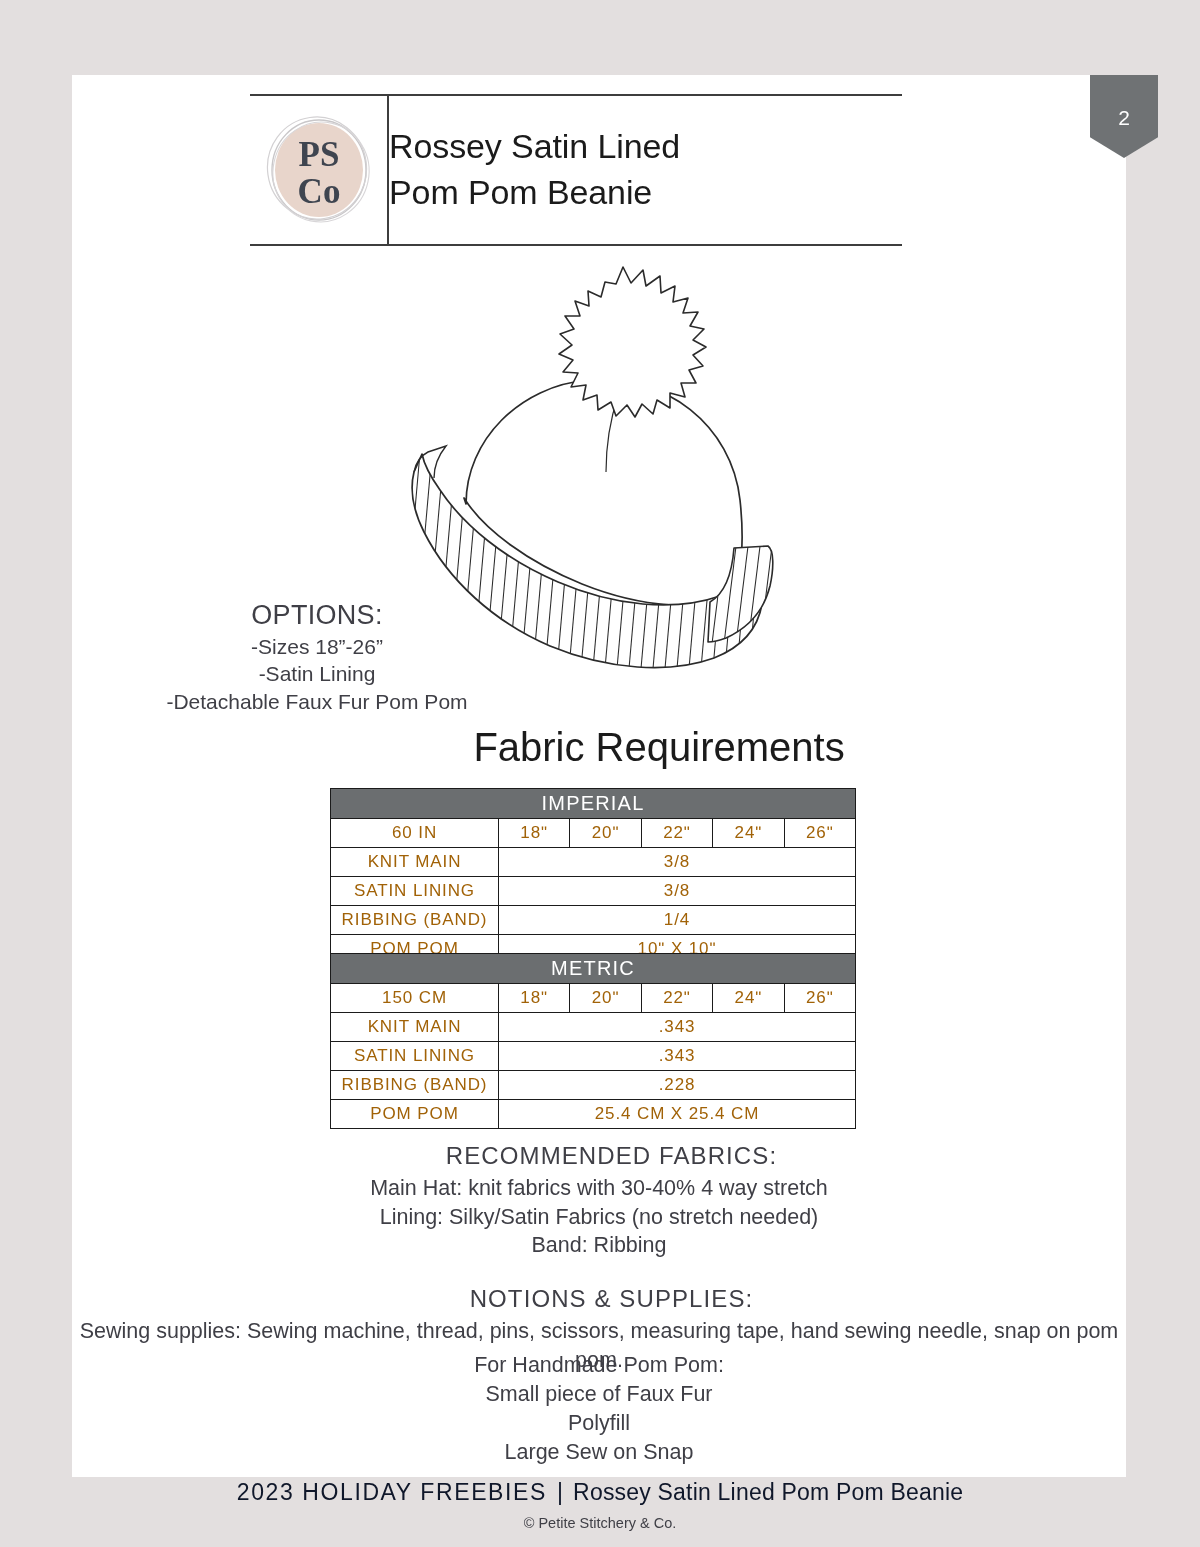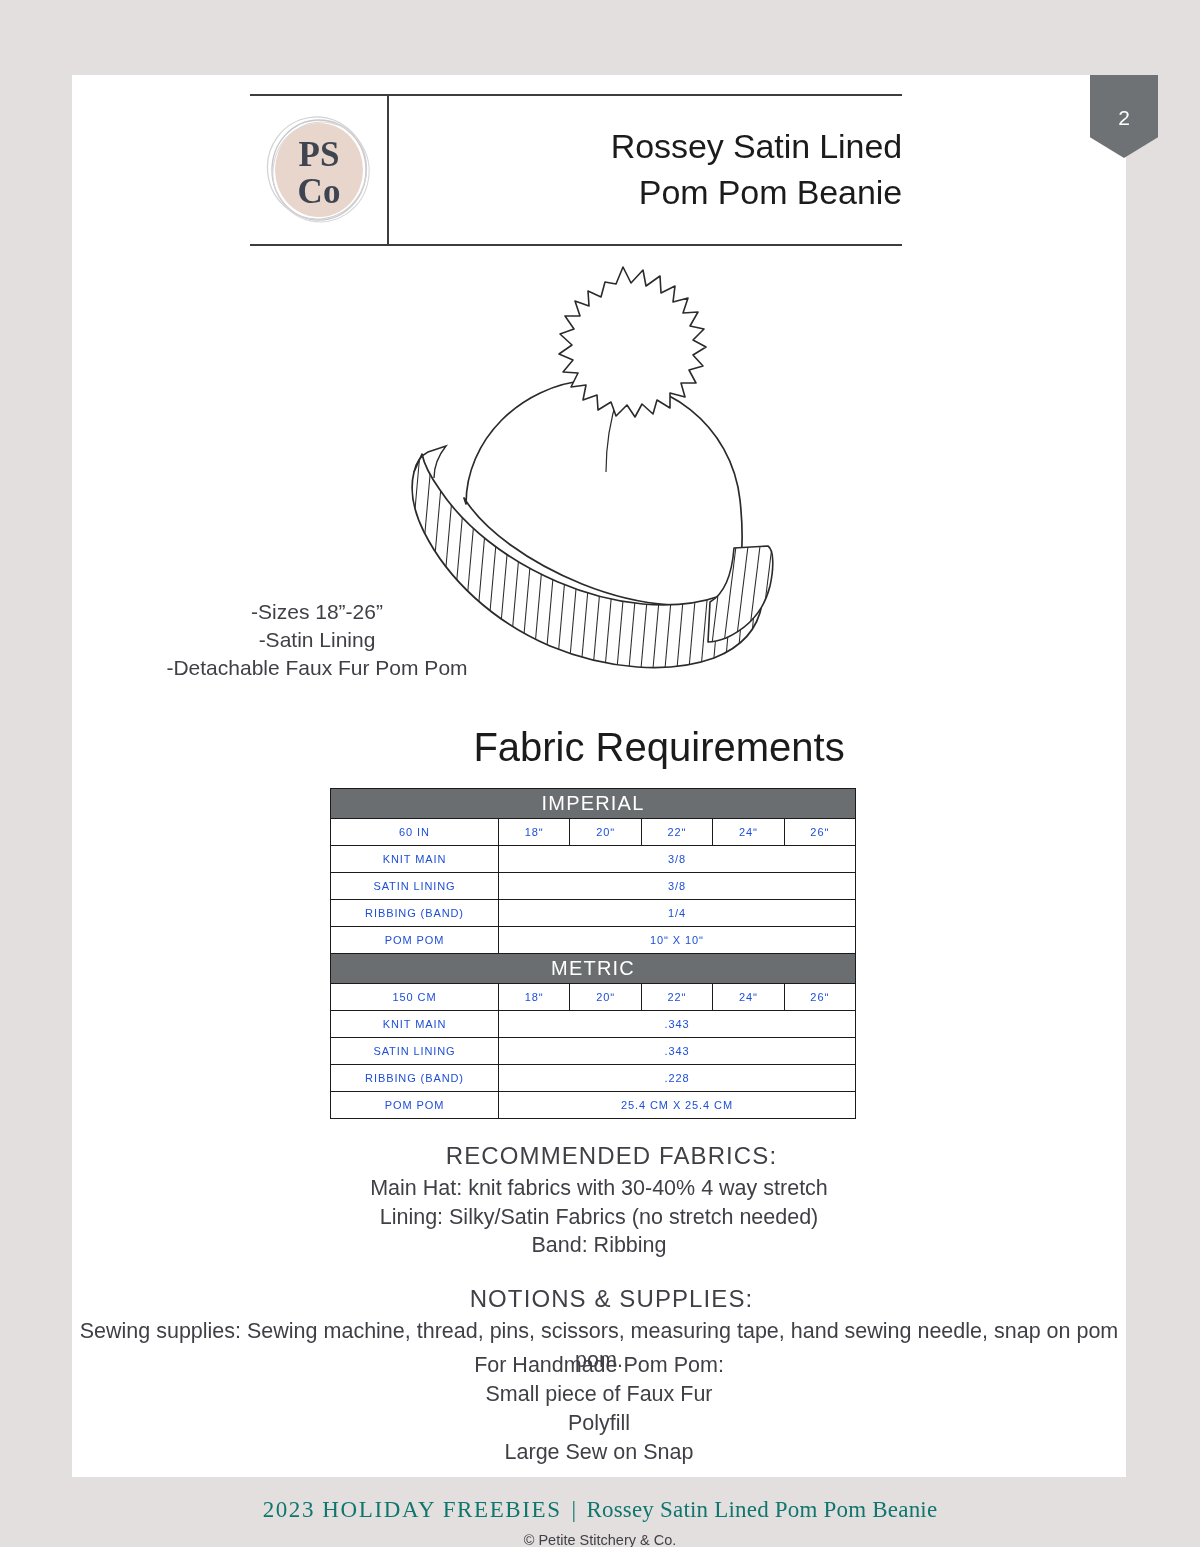--- a/index.html
+++ b/index.html
@@ -59,21 +59,21 @@
     width: 137px;
     border-right: 2px solid #3d3d3d;
     display: flex;
     align-items: center;
     justify-content: center;
     flex: 0 0 auto;
   }
   #doc-title-cell {
     flex: 1;
     display: flex;
-    align-items: flex-end;
+    align-items: flex-start;
     justify-content: center;
     flex-direction: column;
   }
   .doc-title-line {
     font-size: 34px;
     line-height: 1.34;
     color: #1b1b1b;
     letter-spacing: -0.1px;
     white-space: nowrap;
   }
@@ -132,23 +132,23 @@
     width: 526px;
     border-collapse: collapse;
     table-layout: fixed;
   }
   #imperial-table { top: 713px; }
   #metric-table   { top: 878px; }
 
   .req-table td, .req-table th {
     border: 1.5px solid #1b1b1b;
     text-align: center;
-    font-size: 11px;
+    font-size: 17px;
     letter-spacing: 0.9px;
-    color: #1d4ed8;
+    color: #a16207;
     padding: 4px 2px;
     height: 18px;
     font-weight: normal;
   }
   .req-table .unit-banner {
     background: #6b6e70;
     color: #ffffff;
     font-size: 20px;
     letter-spacing: 1.2px;
     padding: 3px 15px;
@@ -191,24 +191,23 @@
   
   #doc-footer {
     position: absolute;
     left: 0;
     top: 1477px;
     width: 1200px;
     text-align: center;
   }
   #footer-main {
     font-size: 23px;
-    color: #0f766e;
+    color: #0f172a;
     letter-spacing: 0.2px;
-    padding-top: 20px;
-    font-family: Liberation Serif, serif;
+    padding-top: 2px;
   }
   #footer-main .footer-series { letter-spacing: 1.6px; }
   #footer-main .footer-sep { padding: 0 10px; }
   #footer-copyright {
     font-size: 14.5px;
     color: #3f3f46;
     padding-top: 9px;
   }
 </style>
 </head>
@@ -320,20 +319,21 @@
         <line x1="348" y1="280" x2="332" y2="410"></line>
         <line x1="360" y1="280" x2="344" y2="410"></line>
         <line x1="372" y1="280" x2="356" y2="410"></line>
       </g>
 
       <path d="M12,222 C14,212 18,206 26,202 L44,196 C36,206 32,216 32,228" fill="none" stroke="#2b2b2b" stroke-width="1.4"></path>
     </svg>
   </div>
 
   <div id="options-block">
+    <div id="options-heading">OPTIONS:</div>
     <div class="option-line">-Sizes 18”-26”</div>
     <div class="option-line">-Satin Lining</div>
     <div class="option-line">-Detachable Faux Fur Pom Pom</div>
   </div>
 
   <div id="fabric-req-title">Fabric Requirements</div>
 
   <table id="imperial-table" class="req-table">
     <colgroup>
       <col class="col-label">

